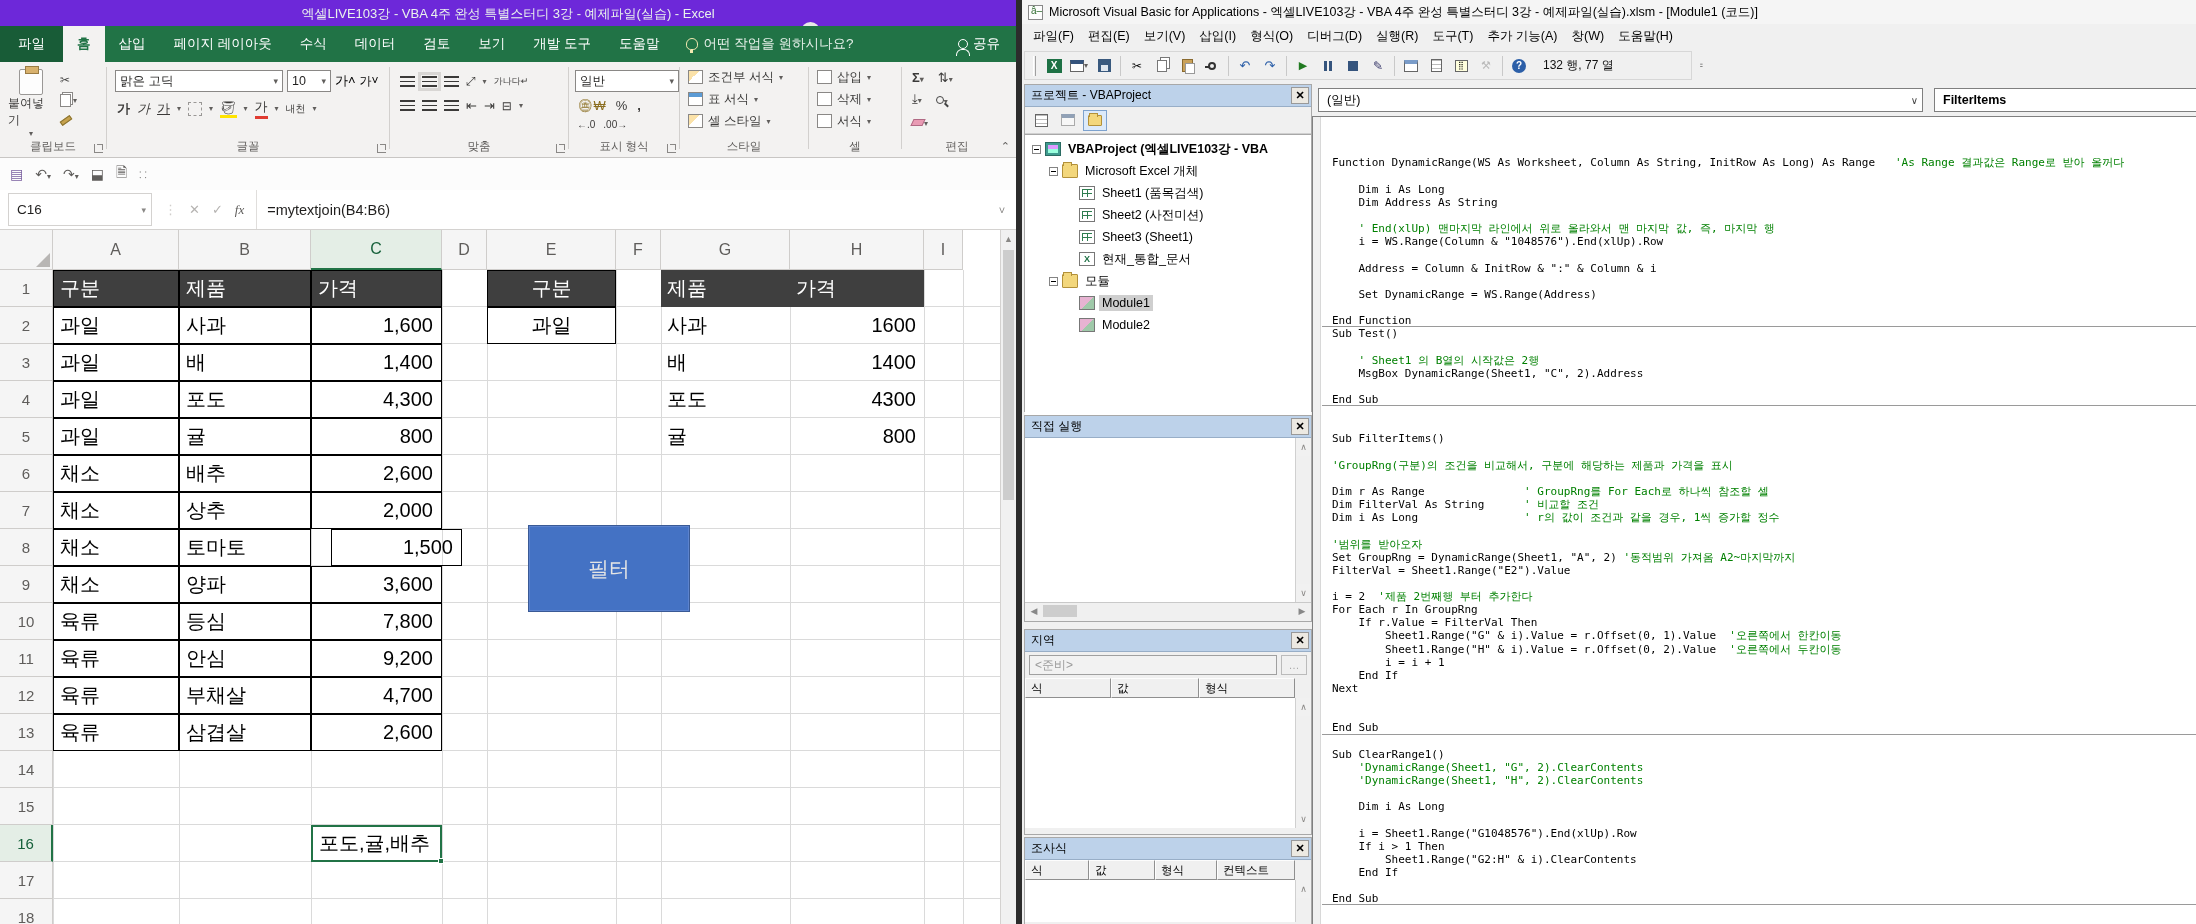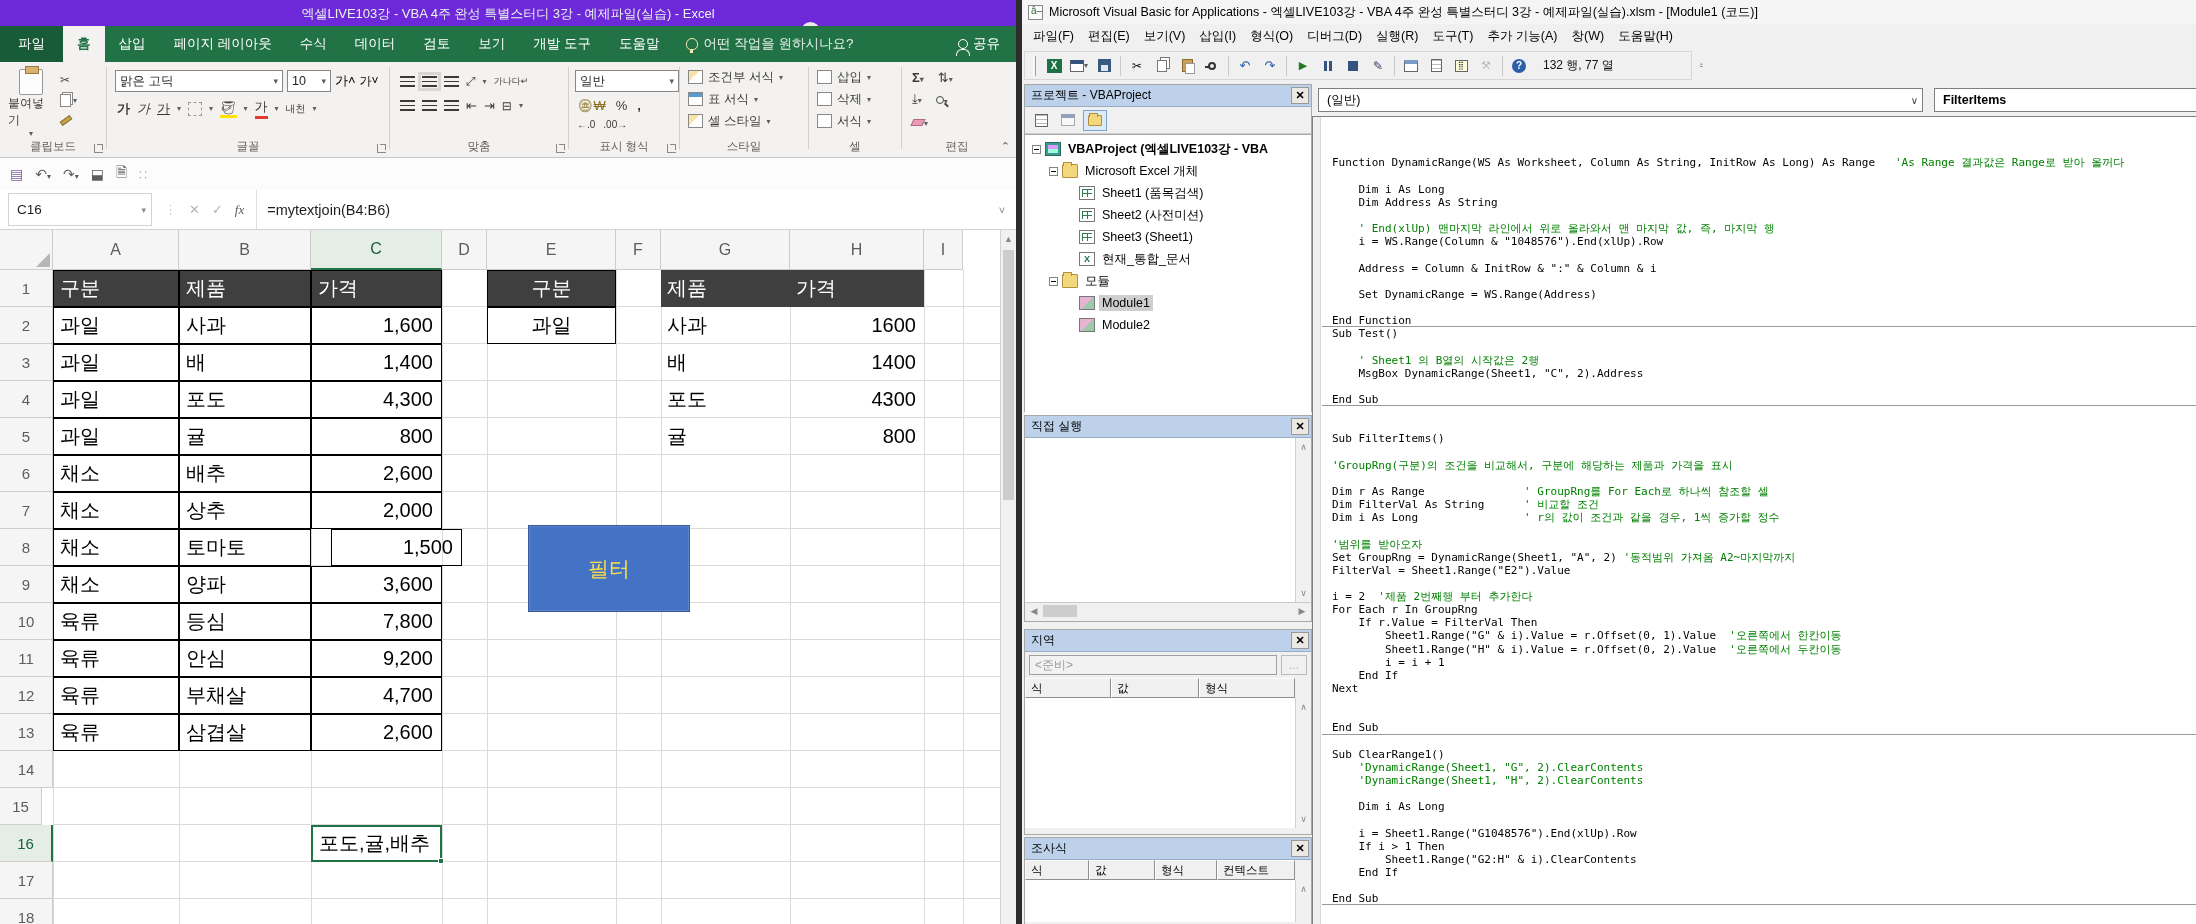--- a/index.html
+++ b/index.html
@@ -102,21 +102,21 @@
   .gline-v { position:absolute; width:1px; background:#dadada; }
   .gline-h { position:absolute; height:1px; background:#dadada; }
   .cell { position:absolute; font-size:20px; color:#000; display:flex; align-items:center; padding:0 6px;
           white-space:nowrap; overflow:visible; }
   .cell.dark { background:#3f3f3f; color:#fff; }
   .cell.tbl { border:1px solid #000; }
   .cell.num { justify-content:flex-end; padding-right:8px; }
   .cell.box { border:1.5px solid #000; justify-content:center; }
   .cell.sel { border:2px solid #217346; }
   .fillhandle { position:absolute; width:6px; height:6px; background:#217346; border:1px solid #fff; }
-  .filterbtn { position:absolute; background:#4472c4; border:1.5px solid #3a5a96; color:#fde047; font-size:21px;
+  .filterbtn { position:absolute; background:#4472c4; border:1.5px solid #3a5a96; color:#e5e5e5; font-size:21px;
                display:flex; align-items:center; justify-content:center; box-shadow:inset 0 0 0 1px #5c83ce; }
 
   .xl-vscroll { position:absolute; left:1000px; top:230px; width:16px; height:694px; background:#f1f1f1;
                 border-left:1px solid #d4d2d0; }
   .varrow { position:absolute; left:0; width:15px; height:18px; color:#8a8886; font-size:9px;
             display:flex; align-items:center; justify-content:center; background:#f1f1f1; }
   .vthumb { position:absolute; left:2px; width:11px; background:#cdcdcd; border-radius:0; }
 
   #divider { position:absolute; left:1016px; top:0; width:6px; height:924px; background:#2c2c2c; }
 
@@ -458,21 +458,21 @@
       <div class="hcell rowhl-size" style="left: 0px; top: 188px; width: 53px; height: 37px; font-size: 15px;">5</div>
       <div class="hcell rowhl-size" style="left: 0px; top: 225px; width: 53px; height: 37px; font-size: 15px;">6</div>
       <div class="hcell rowhl-size" style="left: 0px; top: 262px; width: 53px; height: 37px; font-size: 15px;">7</div>
       <div class="hcell rowhl-size" style="left: 0px; top: 299px; width: 53px; height: 37px; font-size: 15px;">8</div>
       <div class="hcell rowhl-size" style="left: 0px; top: 336px; width: 53px; height: 37px; font-size: 15px;">9</div>
       <div class="hcell rowhl-size" style="left: 0px; top: 373px; width: 53px; height: 37px; font-size: 15px;">10</div>
       <div class="hcell rowhl-size" style="left: 0px; top: 410px; width: 53px; height: 37px; font-size: 15px;">11</div>
       <div class="hcell rowhl-size" style="left: 0px; top: 447px; width: 53px; height: 37px; font-size: 15px;">12</div>
       <div class="hcell rowhl-size" style="left: 0px; top: 484px; width: 53px; height: 37px; font-size: 15px;">13</div>
       <div class="hcell rowhl-size" style="left: 0px; top: 521px; width: 53px; height: 37px; font-size: 15px;">14</div>
-      <div class="hcell rowhl-size" style="left: 0px; top: 558px; width: 42px; height: 37px; font-size: 15px;">15</div>
+      <div class="hcell rowhl-size" style="left: 0px; top: 558px; width: 53px; height: 37px; font-size: 15px;">15</div>
       <div class="hcell rowhl-size hl rowhl" style="left: 0px; top: 595px; width: 53px; height: 37px; font-size: 15px;">16</div>
       <div class="hcell rowhl-size" style="left: 0px; top: 632px; width: 53px; height: 37px; font-size: 15px;">17</div>
       <div class="hcell rowhl-size" style="left: 0px; top: 669px; width: 53px; height: 37px; font-size: 15px;">18</div>
       <div class="gline-v" style="left: 53px; top: 40px; height: 654px;"></div>
       <div class="gline-v" style="left: 179px; top: 40px; height: 654px;"></div>
       <div class="gline-v" style="left: 311px; top: 40px; height: 654px;"></div>
       <div class="gline-v" style="left: 442px; top: 40px; height: 654px;"></div>
       <div class="gline-v" style="left: 487px; top: 40px; height: 654px;"></div>
       <div class="gline-v" style="left: 616px; top: 40px; height: 654px;"></div>
       <div class="gline-v" style="left: 661px; top: 40px; height: 654px;"></div>

